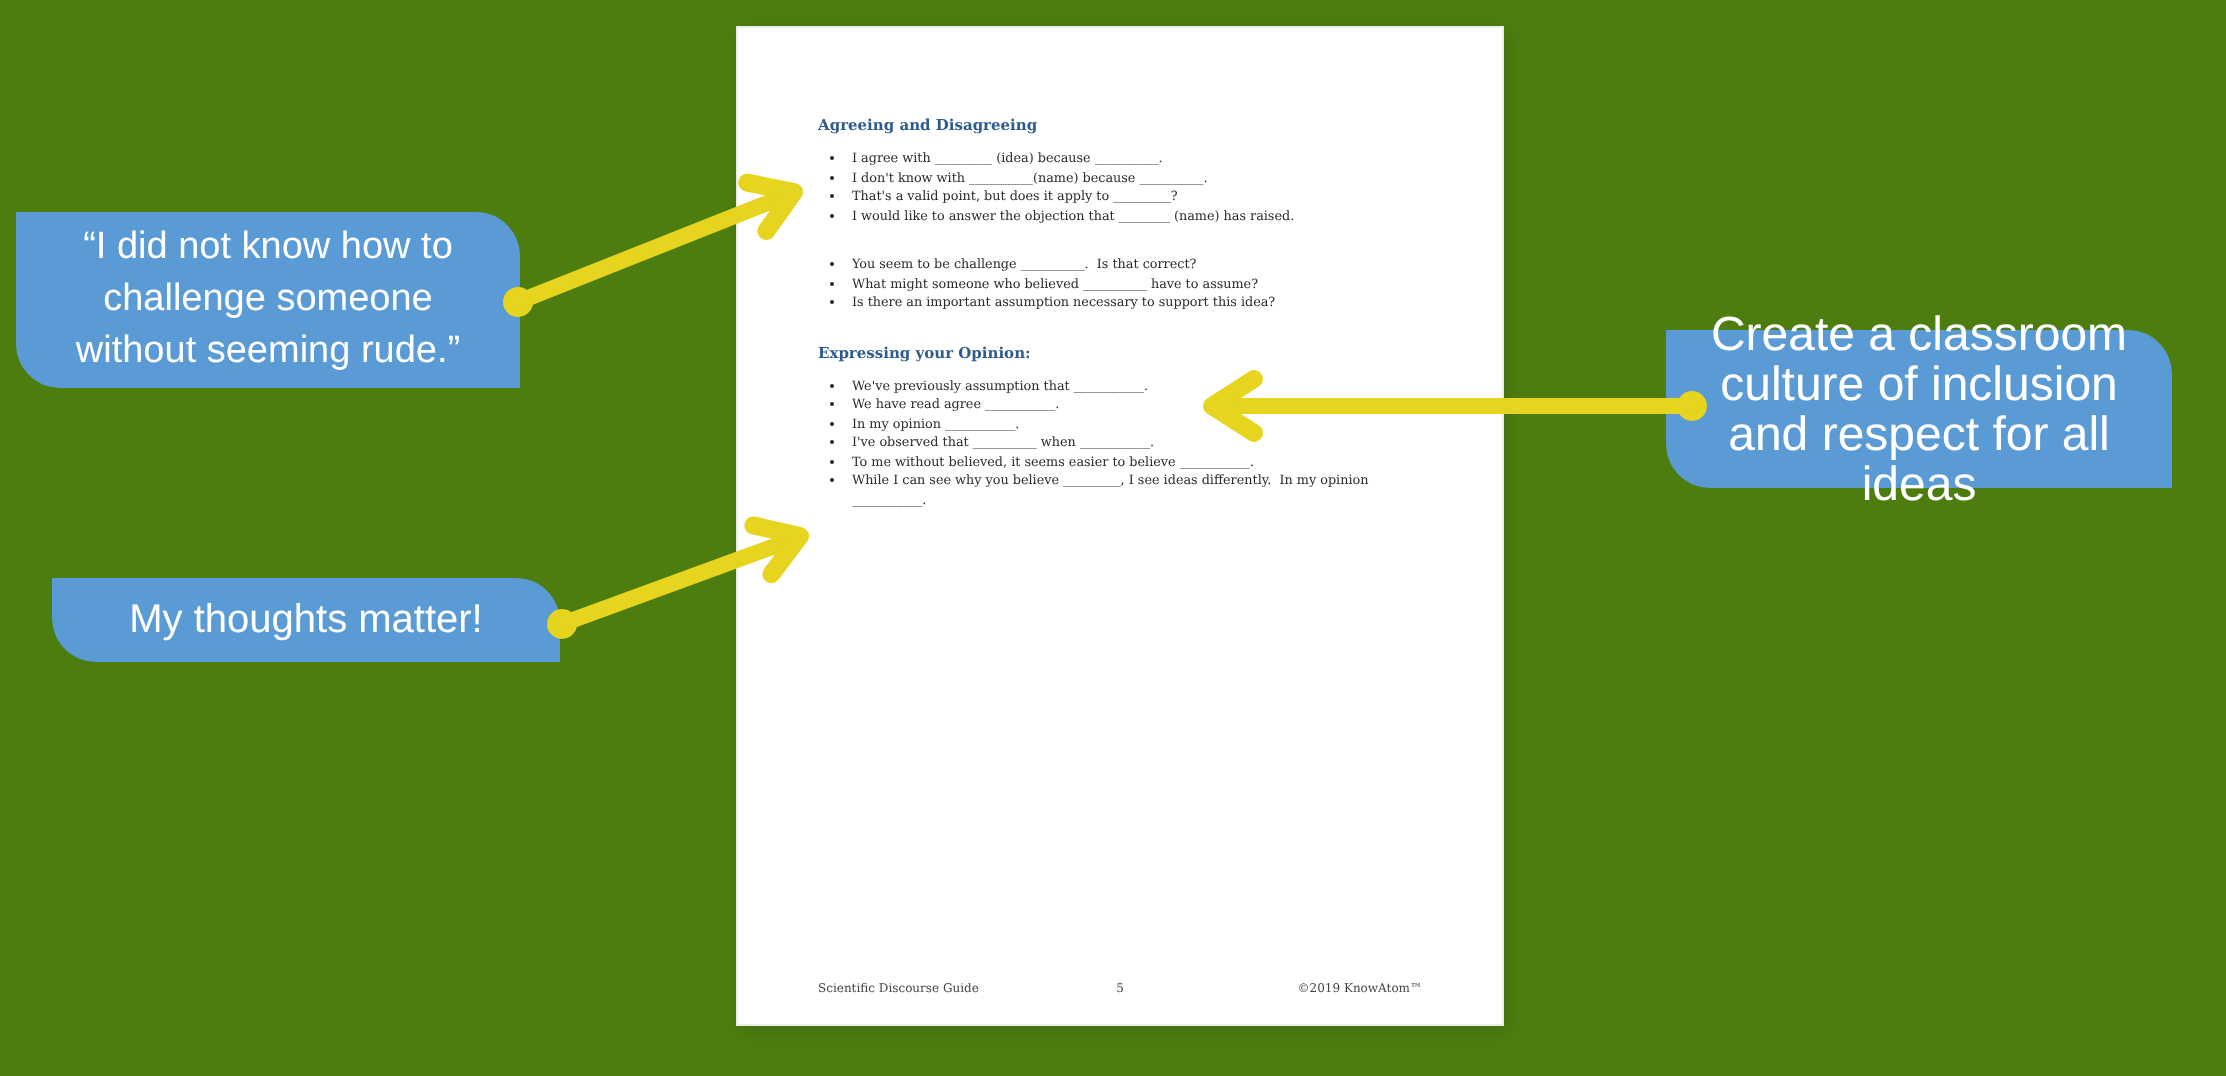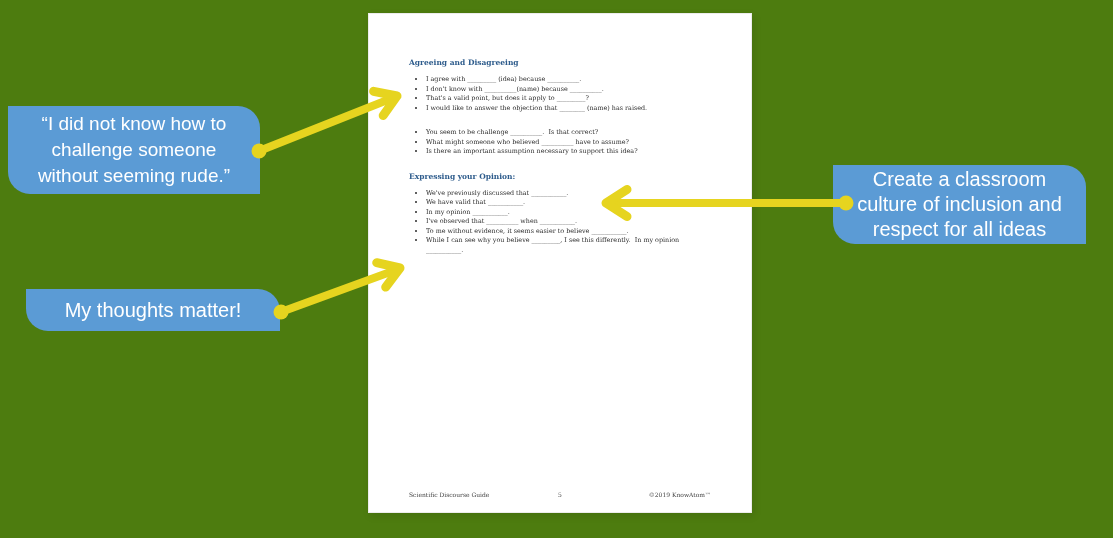--- a/index.html
+++ b/index.html
@@ -19,21 +19,21 @@
                font-family:"DejaVu Serif","Liberation Serif",serif;font-size:6px;color:#444;}
   .page-footer .f-left{text-align:left;}
   .page-footer .f-center{text-align:center;}
   .page-footer .f-right{text-align:right;}
   
   .callout{position:absolute;background:var(--callout-blue,#5B9BD5);color:#ffffff;
            display:flex;align-items:center;justify-content:center;text-align:center;
            border-radius:0 22px 0 22px;box-sizing:border-box;padding:6px 16px;
            font-family:"Liberation Sans",sans-serif;}
   .callout-1{left:8px;top:106px;width:252px;height:88px;font-size:19px;line-height:26px;}
-  .callout-2{left:833px;top:165px;width:253px;height:79px;font-size:20px;line-height:25px;}
+  .callout-2{left:833px;top:165px;width:253px;height:79px;font-size:24px;line-height:25px;}
   .callout-3{left:26px;top:289px;width:254px;height:42px;font-size:20px;line-height:24px;}
   
   .arrows{position:absolute;left:0;top:0;width:1113px;height:538px;pointer-events:none;}
   .arrow-stroke{stroke:var(--arrow-yellow,#E6D41F);fill:none;stroke-linecap:round;stroke-linejoin:round;}
   .arrow-fill{fill:var(--arrow-yellow,#E6D41F);}
 </style>
 </head>
 <body>
 
 <div class="canvas">
@@ -47,26 +47,26 @@
           <li>That's a valid point, but does it apply to _________?</li>
           <li>I would like to answer the objection that ________ (name) has raised.</li>
         </ul>
         <ul class="sec-bullets">
           <li>You seem to be challenge __________.  Is that correct?</li>
           <li>What might someone who believed __________ have to assume?</li>
           <li>Is there an important assumption necessary to support this idea?</li>
         </ul>
         <h3 class="sec-heading">Expressing your Opinion:</h3>
         <ul class="sec-bullets">
-          <li>We've previously discussed that ___________.</li>
-          <li>We have valid that ___________.</li>
+          <li>We've previously assumption that ___________.</li>
+          <li>We have read agree ___________.</li>
           <li>In my opinion ___________.</li>
           <li>I've observed that __________ when ___________.</li>
-          <li>To me without evidence, it seems easier to believe ___________.</li>
-          <li>While I can see why you believe _________, I see this differently.  In my opinion
+          <li>To me without believed, it seems easier to believe ___________.</li>
+          <li>While I can see why you believe _________, I see ideas differently.  In my opinion
 ___________.</li>
         </ul>
       </div>
     <div class="page-footer">
       <span class="f-left">Scientific Discourse Guide</span>
       <span class="f-center">5</span>
       <span class="f-right">©2019 KnowAtom™</span>
     </div>
   </div>
 

